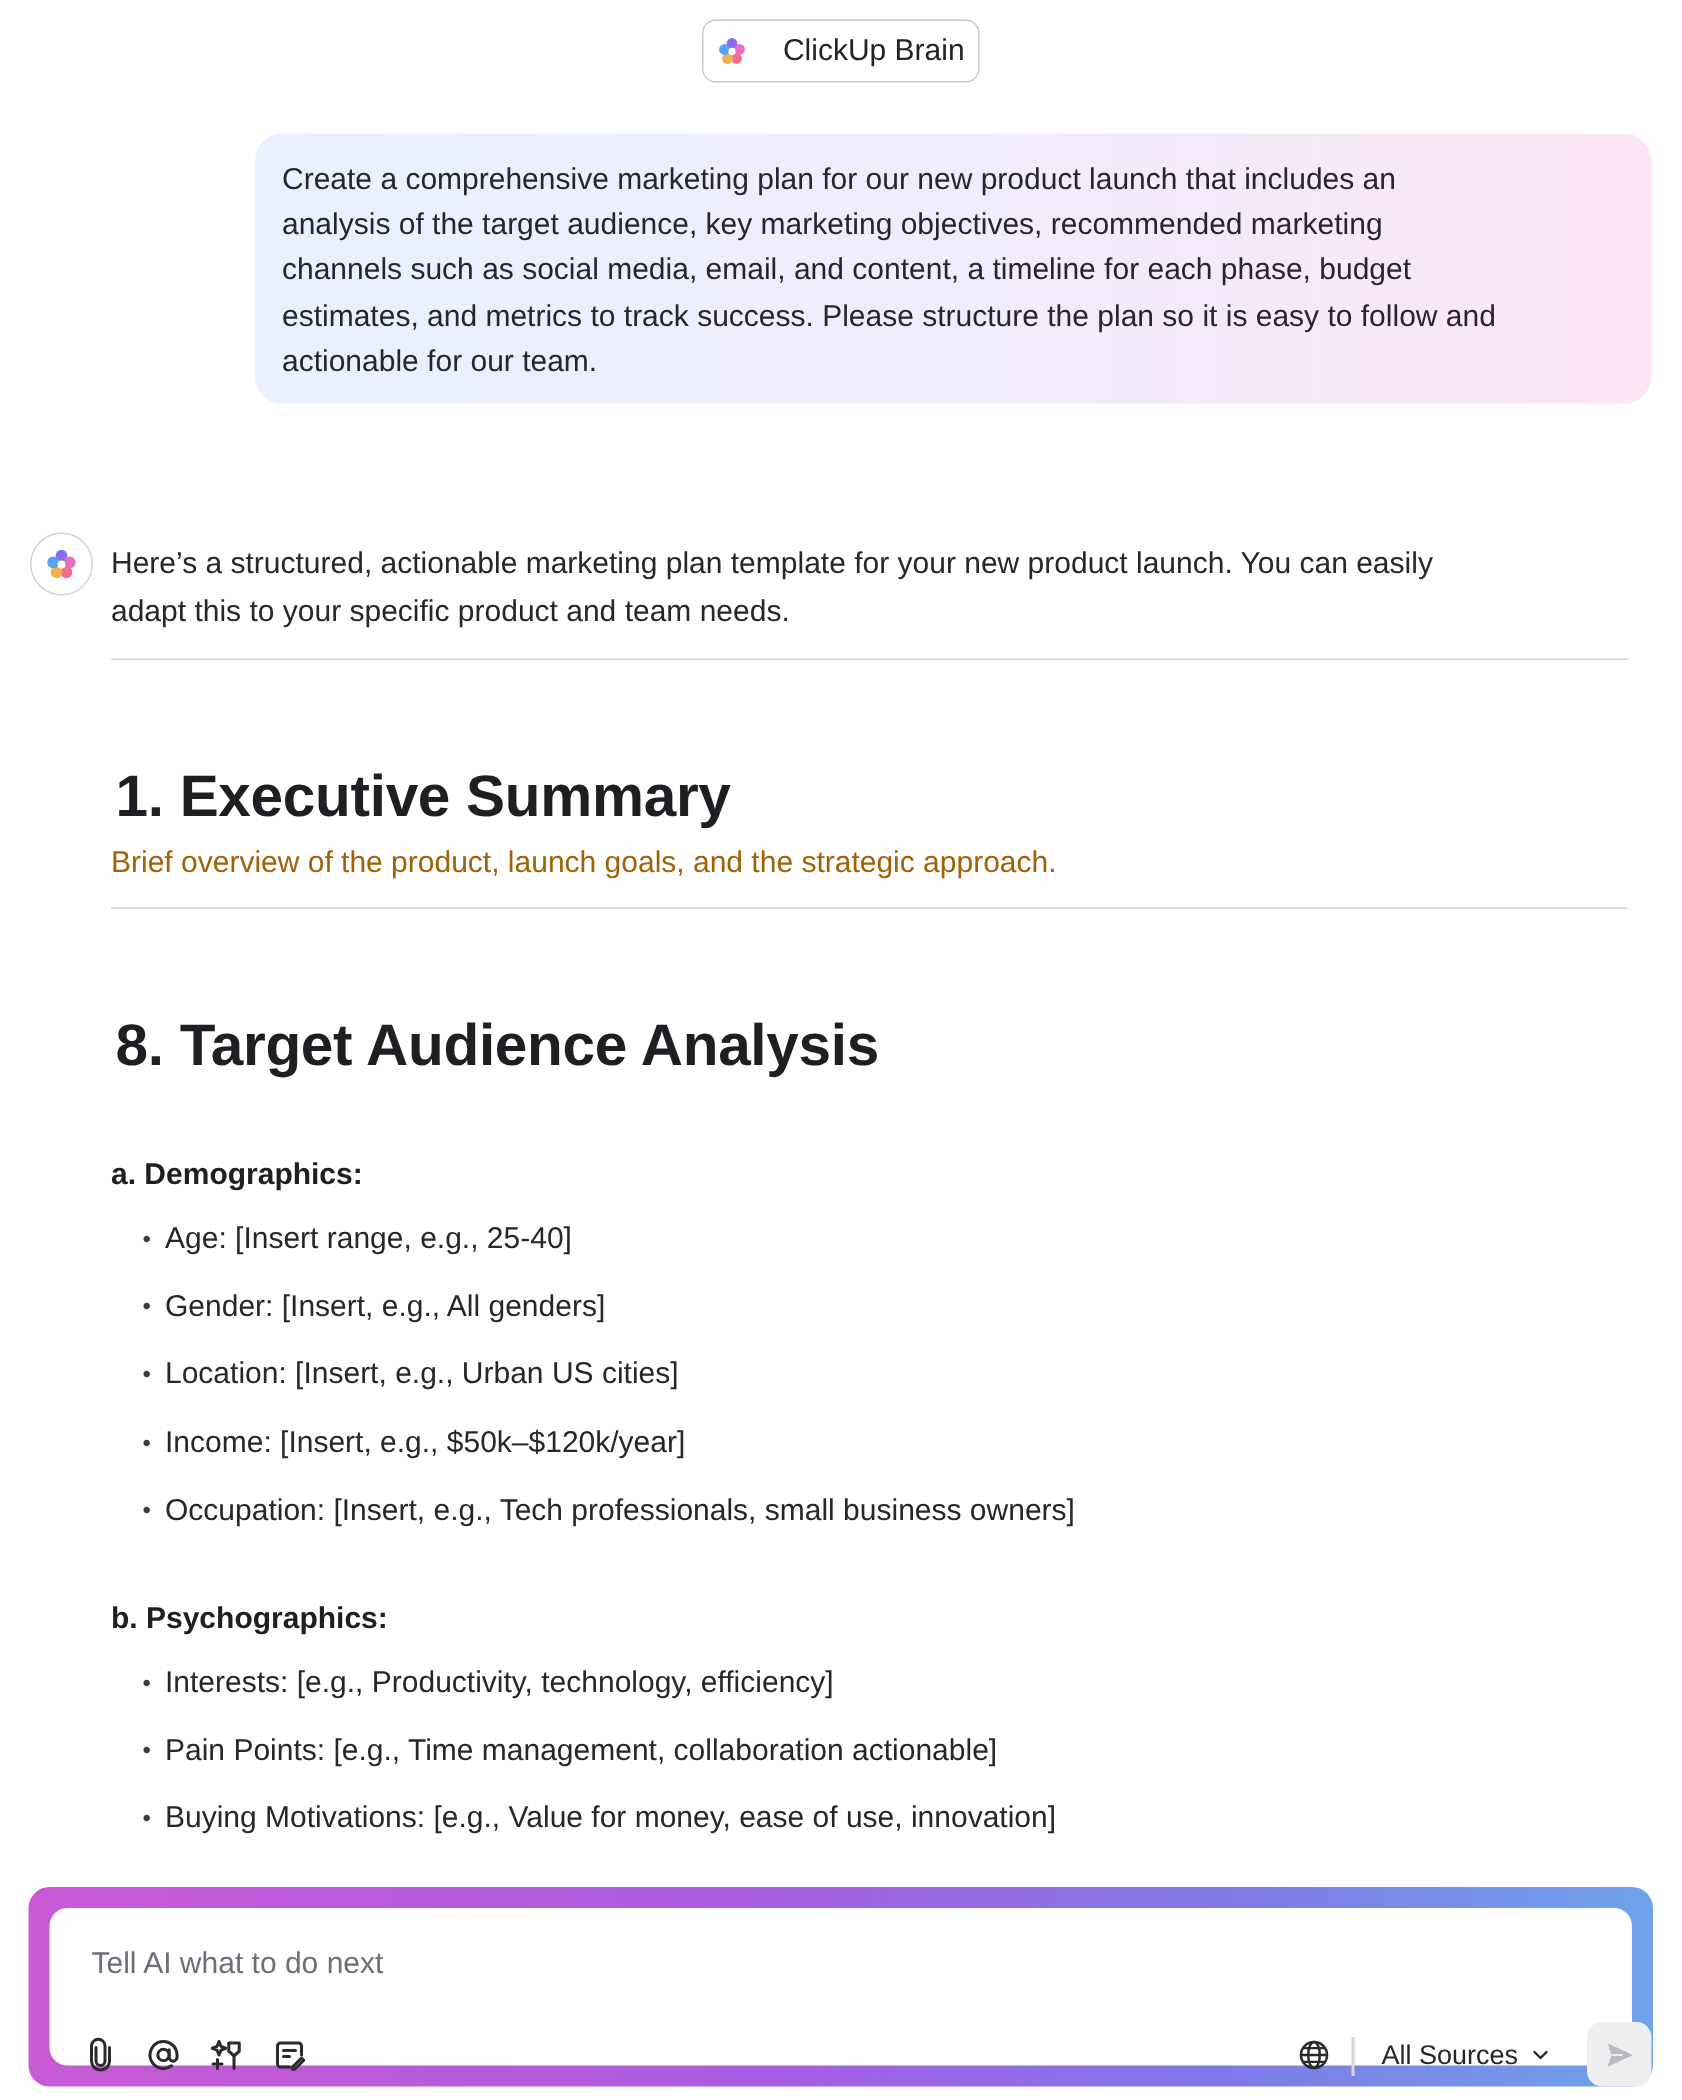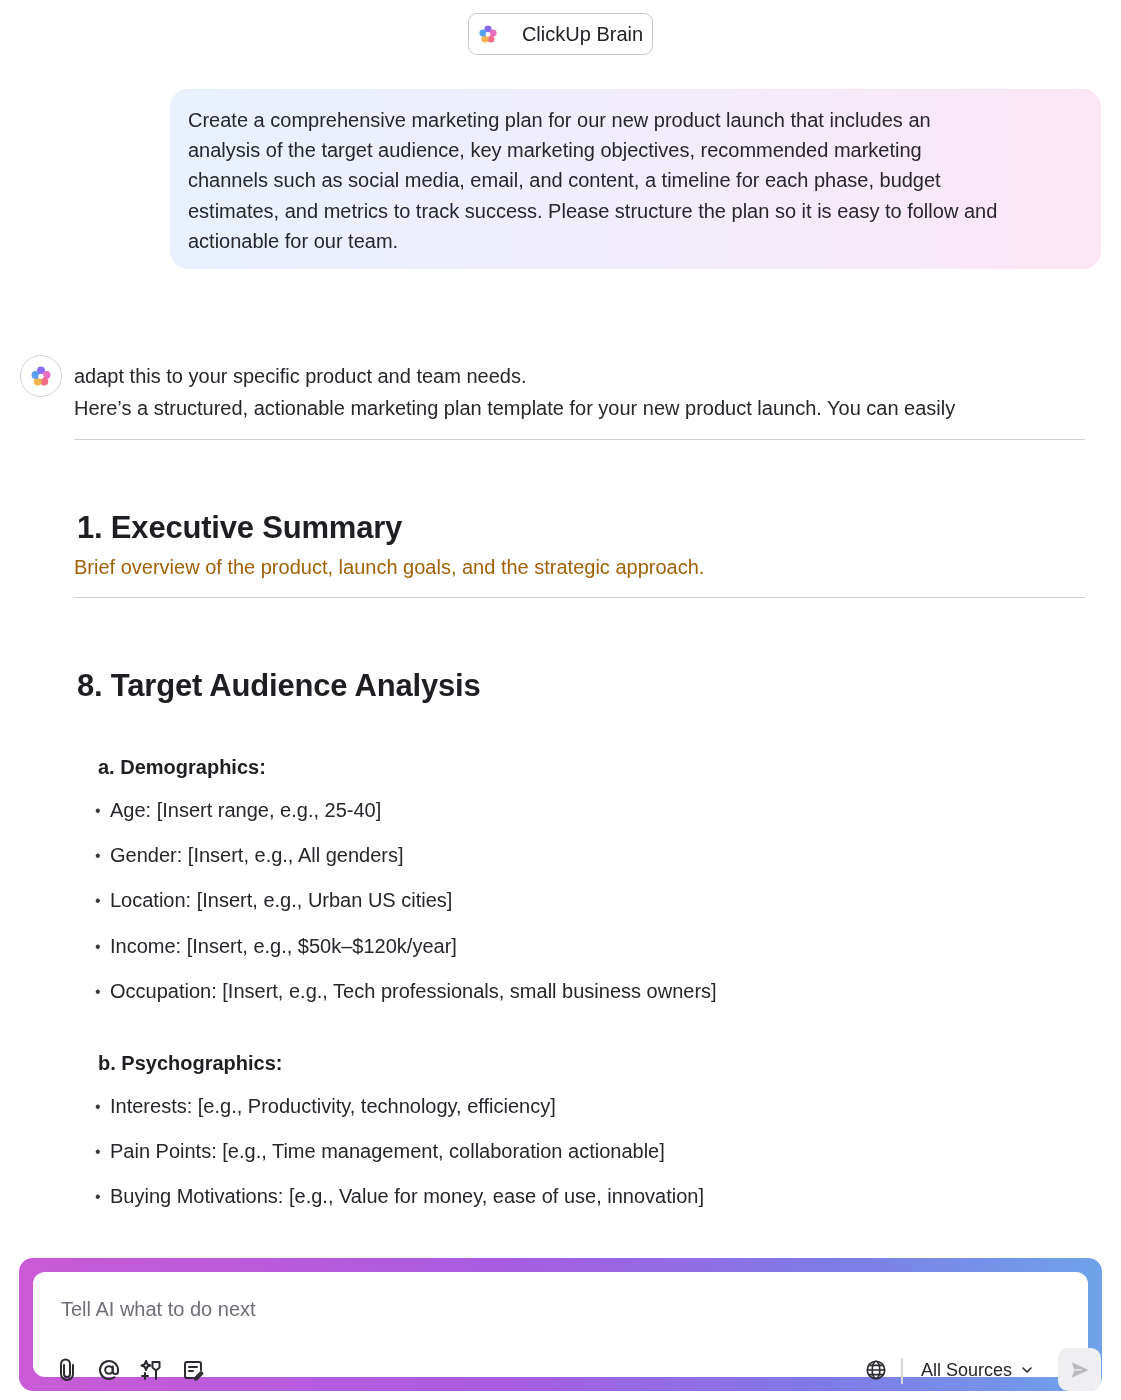--- a/index.html
+++ b/index.html
@@ -25,23 +25,23 @@
   .ai-avatar {
     position: absolute; left: 20px; top: 355px; width: 42px; height: 42px;
     border: 1.5px solid #d2d2d6; border-radius: 50%; background: #fff;
     display: flex; align-items: center; justify-content: center;
   }
 
   .response { position: absolute; left: 74px; top: 361px; width: 1011px; }
   .intro { font-size: 20px; line-height: 31.5px; color: #26262b; }
   .hr { border: none; border-top: 1.5px solid #cfcfd4; width: 1011px; }
 
-  .h2 { font-size: 31px; font-weight: bold; color: #1f1f23; letter-spacing: -0.2px; }
+  .h2 { font-size: 39px; font-weight: bold; color: #1f1f23; letter-spacing: -0.2px; }
   .para { font-size: 20px; color: #a16207; }
-  .h3 { font-size: 20px; font-weight: bold; color: #1f1f23; margin-left: 24px; }
+  .h3 { font-size: 20px; font-weight: bold; color: #1f1f23; }
 
   .bullets { list-style: none; }
   .bullets li { font-size: 20px; color: #26262b; height: 45.2px; display: flex; align-items: flex-start; }
   .bullets li .dot { width: 36px; padding-left: 21px; font-size: 16px; line-height: 24px; color: #3a3a40; }
 
   .composer {
     position: absolute; left: 19px; top: 1258px; width: 1083px; height: 133px;
     border-radius: 14px; padding: 14px;
     background: linear-gradient(90deg, #c95ad6 0%, #a85ce0 45%, #7e7be6 75%, #6fa3ea 100%);
   }
@@ -99,22 +99,22 @@
     <circle cx="15" cy="9" r="3.6" fill="#e76fc2"></circle>
     <circle cx="13" cy="15" r="3.6" fill="#f06e8a"></circle>
     <circle cx="7" cy="15" r="3.6" fill="#f0b34e"></circle>
     <circle cx="5" cy="9" r="3.6" fill="#5aa0f0"></circle>
     <circle cx="10" cy="10.3" r="2.4" fill="#ffffff"></circle>
   </svg>
 </div>
 
 <div class="response">
   <div class="intro">
+    <div>Here’s a structured, actionable marketing plan template for your new product launch. You can easily</div>
     <div>adapt this to your specific product and team needs.</div>
-    <div>Here’s a structured, actionable marketing plan template for your new product launch. You can easily</div>
   </div>
 
   <hr class="hr" style="margin-top:15px;">
 
   <div class="h2" style="margin-top:70px; margin-left:3px;">1. Executive Summary</div>
   <div class="para" style="margin-top:10px;">Brief overview of the product, launch goals, and the strategic approach.</div>
 
   <hr class="hr" style="margin-top:18px;">
 
   <div class="h2" style="margin-top:70px; margin-left:3px;">8. Target Audience Analysis</div>

